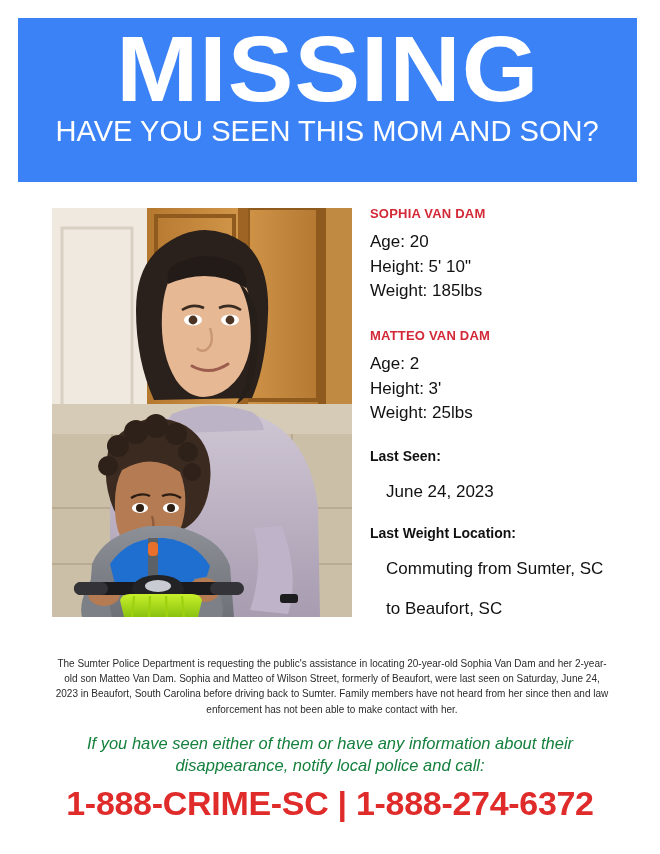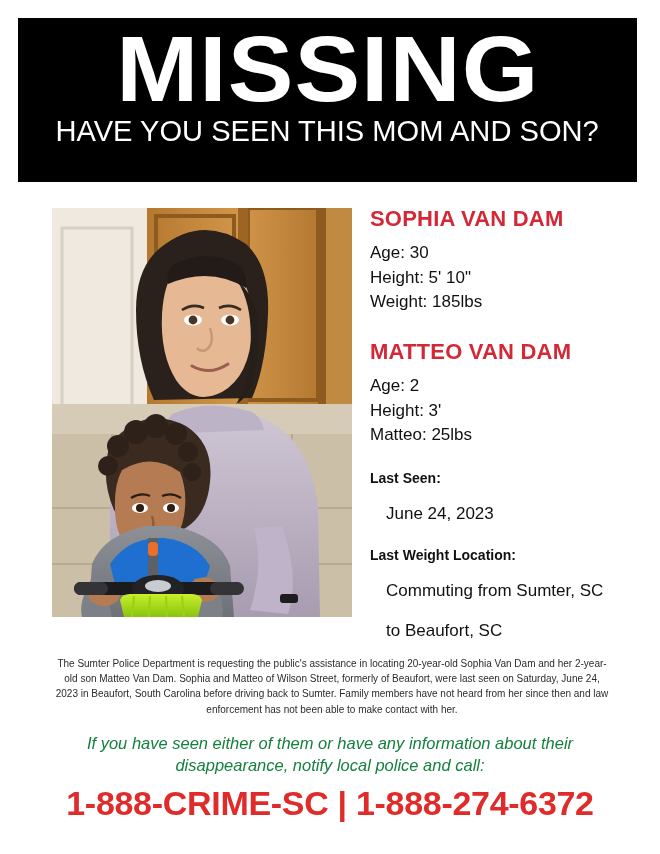--- a/index.html
+++ b/index.html
@@ -16,21 +16,21 @@
     position: relative;
   }
 
   
   .banner {
     position: absolute;
     left: 18px;
     top: 18px;
     width: 619px;
     height: 164px;
-    background: #000000;
+    background: #3b82f6;
     display: flex;
     flex-direction: column;
     align-items: center;
     justify-content: flex-start;
     box-sizing: border-box;
     padding-top: 6px;
   }
   .banner-title {
     color: #ffffff;
     font-family: "Liberation Sans", sans-serif;
@@ -71,21 +71,21 @@
   .details {
     position: absolute;
     left: 370px;
     top: 206px;
     width: 270px;
   }
   .person { margin-bottom: 18px; }
   .person-name {
     color: #D32836;
     font-weight: bold;
-    font-size: 22px;
+    font-size: 13px;
     letter-spacing: 0.2px;
     margin: 0 0 9px 0;
     white-space: nowrap;
   }
   .person-attr {
     font-size: 17px;
     line-height: 1.45;
     color: #111111;
     margin: 0;
   }
@@ -263,30 +263,30 @@
     </g>
 
     <rect x="228" y="386" width="18" height="9" rx="3" fill="#1d1d1f"></rect>
   </svg>
 </div>
 
 <div class="details">
 
   <div class="person">
     <div class="person-name">SOPHIA VAN DAM</div>
-    <div class="person-attr">Age: 30</div>
+    <div class="person-attr">Age: 20</div>
     <div class="person-attr">Height: 5' 10"</div>
     <div class="person-attr">Weight: 185lbs</div>
   </div>
 
   <div class="person" style="margin-top:24px;">
     <div class="person-name">MATTEO VAN DAM</div>
     <div class="person-attr">Age: 2</div>
     <div class="person-attr">Height: 3'</div>
-    <div class="person-attr">Matteo: 25lbs</div>
+    <div class="person-attr">Weight: 25lbs</div>
   </div>
 
   <div class="info-block">
     <div class="info-label">Last Seen:</div>
     <div class="info-value">June 24, 2023</div>
   </div>
 
   <div class="info-block">
     <div class="info-label">Last Weight Location:</div>
     <div class="info-value">Commuting from Sumter, SC</div>

